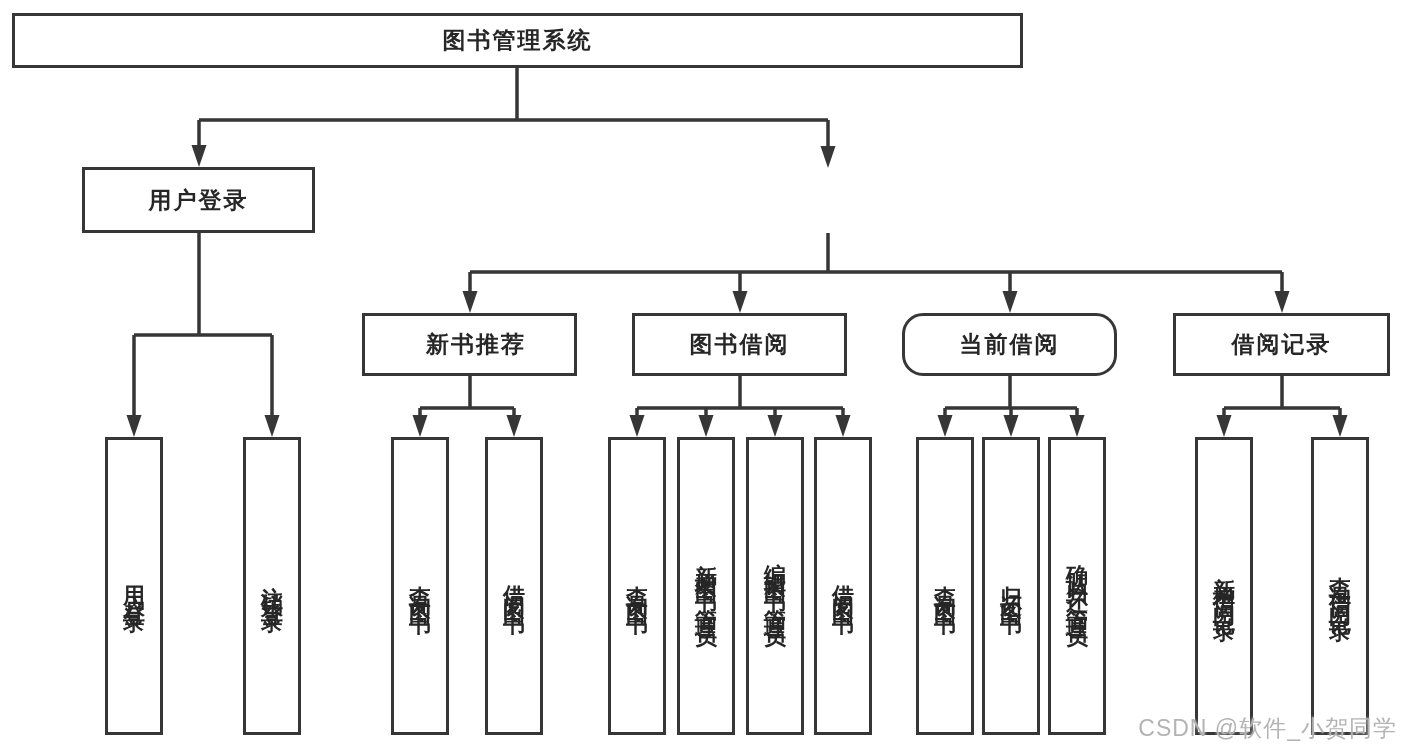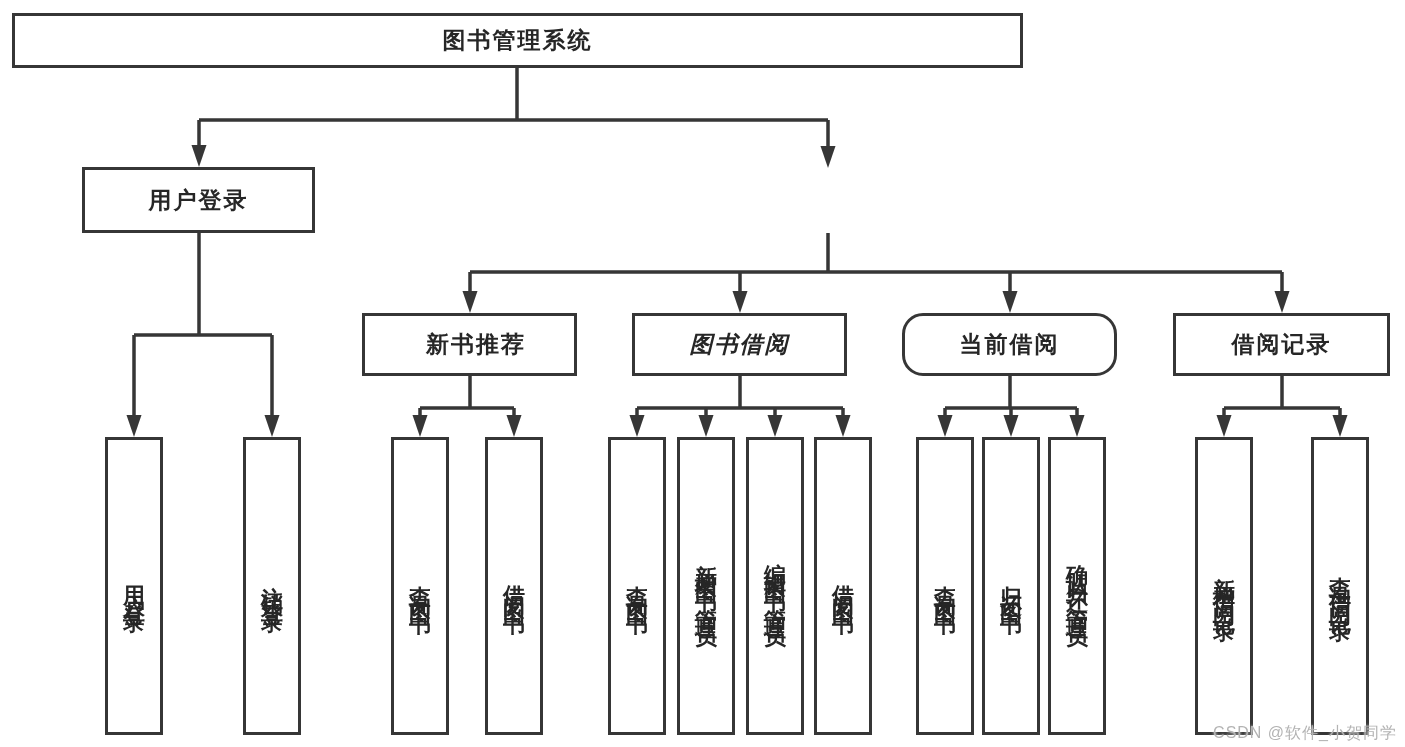--- a/index.html
+++ b/index.html
@@ -54,21 +54,21 @@
     text-orientation: mixed;
     font-size: 22px;
     font-weight: 600;
     letter-spacing: 9px;
     line-height: 1;
   }
   .watermark {
     position: absolute;
     right: 8px;
     bottom: 3px;
-    font-size: 16px;
+    font-size: 23px;
     font-weight: 400;
     color: var(--watermark);
     letter-spacing: 1px;
     text-shadow: 0 0 3px #fff;
     white-space: nowrap;
   }
 </style>
 </head>
 <body>
 
@@ -103,21 +103,21 @@
       <polygon points="1216.5,415 1231.5,415 1224,437"></polygon>
       <polygon points="1332.5,415 1347.5,415 1340,437"></polygon>
     </g>
   </svg>
 
   <div class="node" style="left:12px; top:13px; width:1011px; height:55px;">图书管理系统</div>
 
   <div class="node" style="left:82px; top:167px; width:233px; height:66px;">用户登录</div>
 
   <div class="node" style="left:362px; top:313px; width:215px; height:63px;padding-left:13px;">新书推荐</div>
-  <div class="node" style="left:632px; top:313px; width:215px; height:63px;font-style:italic;">图书借阅</div>
+  <div class="node" style="left:632px; top:313px; width:215px; height:63px;">图书借阅</div>
   <div class="node" style="left:902px; top:313px; width:215px; height:63px;border-radius:21px;">当前借阅</div>
   <div class="node" style="left:1173px; top:313px; width:217px; height:63px;">借阅记录</div>
 
   <div class="leaf" style="left:105px;">
     <span>用户登录</span>
   </div>
   <div class="leaf" style="left:243px;">
     <span>注销登录</span>
   </div>
 

